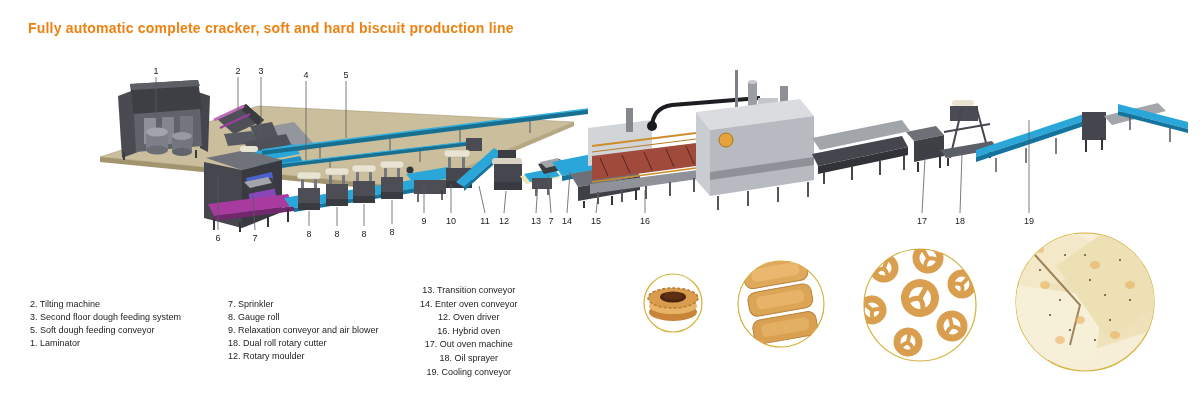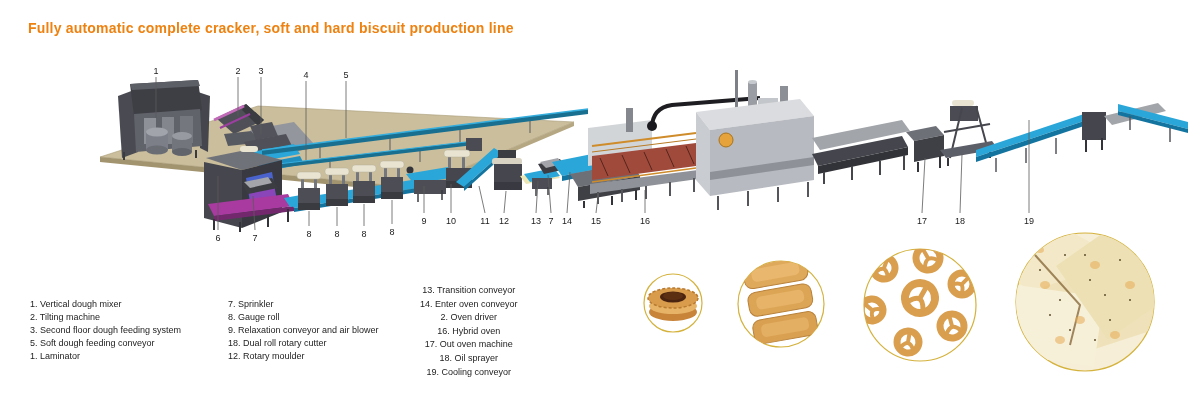--- a/index.html
+++ b/index.html
@@ -428,36 +428,35 @@
             <circle cx="1130" cy="300" r="1"></circle>
           <circle cx="1065" cy="255" r="1"></circle>
             <circle cx="1105" cy="295" r="1"></circle>
             <circle cx="1085" cy="255" r="1"></circle>
         </g>
       </g>
     </g>
   </svg>
 
   <div id="legend-col1" class="legend-col" style="left:30px;top:298px;">
-      <div class="lg-item">1.  Vertical dough mixer</div>
       <div class="lg-item">2.  Tilting machine</div>
       <div class="lg-item">3.  Second floor dough feeding system</div>
       <div class="lg-item">5.  Soft dough feeding conveyor</div>
       <div class="lg-item">1.  Laminator</div>
     </div>
   <div id="legend-col2" class="legend-col" style="left:228px;top:298px;">
       <div class="lg-item">7.  Sprinkler</div>
       <div class="lg-item">8.  Gauge roll</div>
       <div class="lg-item">9.  Relaxation conveyor and air blower</div>
       <div class="lg-item">18.  Dual roll rotary cutter</div>
       <div class="lg-item">12.  Rotary moulder</div>
     </div>
   <div id="legend-col3" class="legend-col" style="left:420px;top:284px;text-align:center;">
       <div class="lg-item">13.  Transition conveyor</div>
       <div class="lg-item">14.  Enter oven conveyor</div>
-      <div class="lg-item">2.  Oven driver</div>
+      <div class="lg-item">12.  Oven driver</div>
       <div class="lg-item">16.  Hybrid oven</div>
       <div class="lg-item">17.  Out oven machine</div>
       <div class="lg-item">18.  Oil sprayer</div>
       <div class="lg-item">19.  Cooling conveyor</div>
     </div>
 
 </div>
 
 </body></html>

